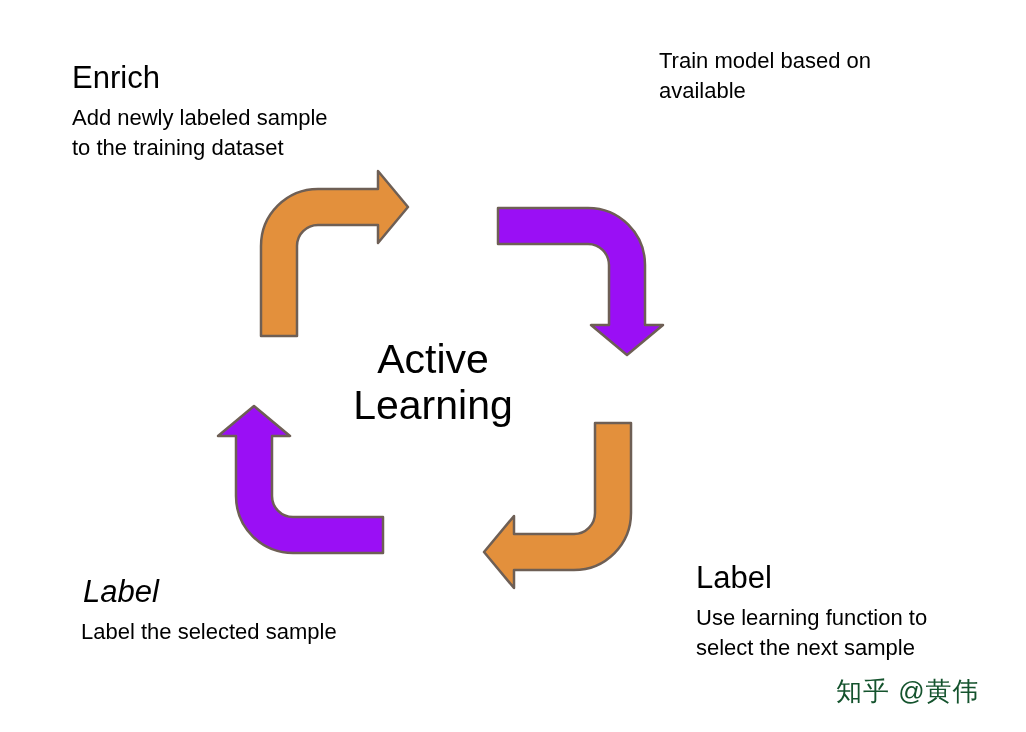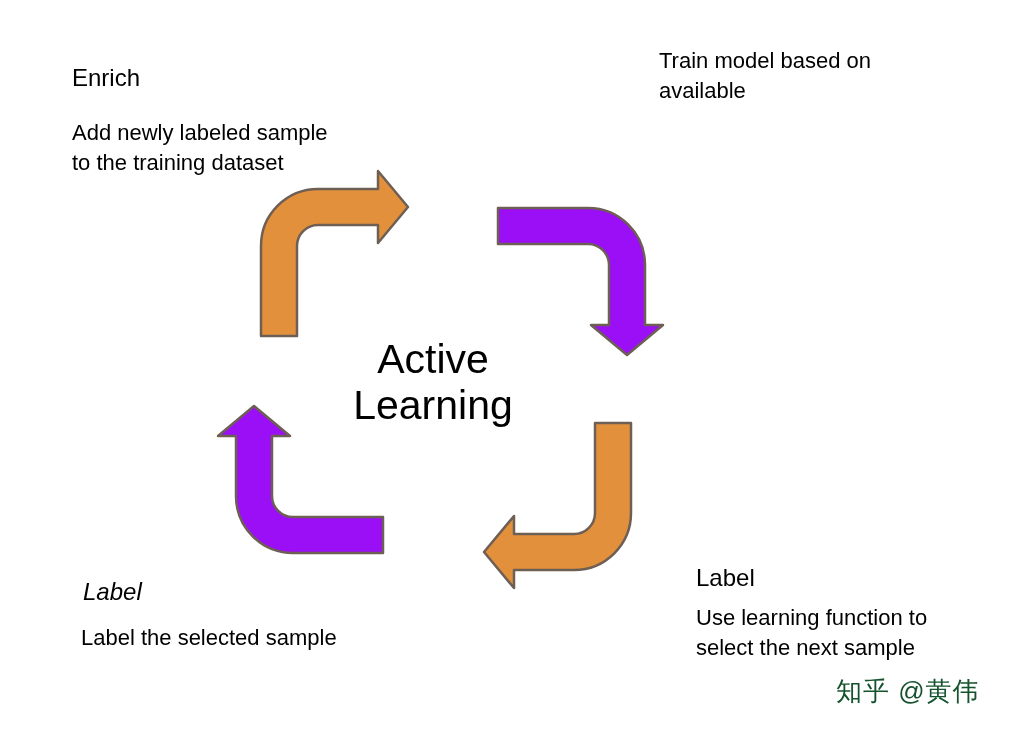--- a/index.html
+++ b/index.html
@@ -19,47 +19,47 @@
     height: 732px;
     background: #ffffff;
     overflow: hidden;
   }
 
   
   .block {
     position: absolute;
   }
   .block .heading {
-    font-size: 24px;
+    font-size: 31px;
     line-height: 44px;
     font-weight: 400;
     color: #000000;
     white-space: nowrap;
   }
   .block .desc {
     font-size: 22px;
     line-height: 30px;
     font-weight: 400;
     color: #000000;
     white-space: pre-line;
   }
 
   #block-enrich { left: 72px;  top: 56px;  }
   #block-enrich .heading { margin-left: 0px; }
-  #block-enrich .desc    { margin-top: 18px; }
+  #block-enrich .desc    { margin-top: 3px; }
 
   #block-train  { left: 659px; top: 36px;  }
   #block-train  .desc    { margin-top: 10px; }
 
   #block-query  { left: 696px; top: 556px; }
   #block-query  .desc    { margin-top: 3px; }
 
   #block-label  { left: 83px;  top: 570px; }
   #block-label  .heading { margin-left: 0px; font-style: italic; }
-  #block-label  .desc    { margin-top: 9px; margin-left: -2px; }
+  #block-label  .desc    { margin-top: 3px; margin-left: -2px; }
 
   
   #center-label {
     position: absolute;
     left: 333px;
     top: 336px;
     width: 200px;
     text-align: center;
     font-size: 41px;
     line-height: 46px;

